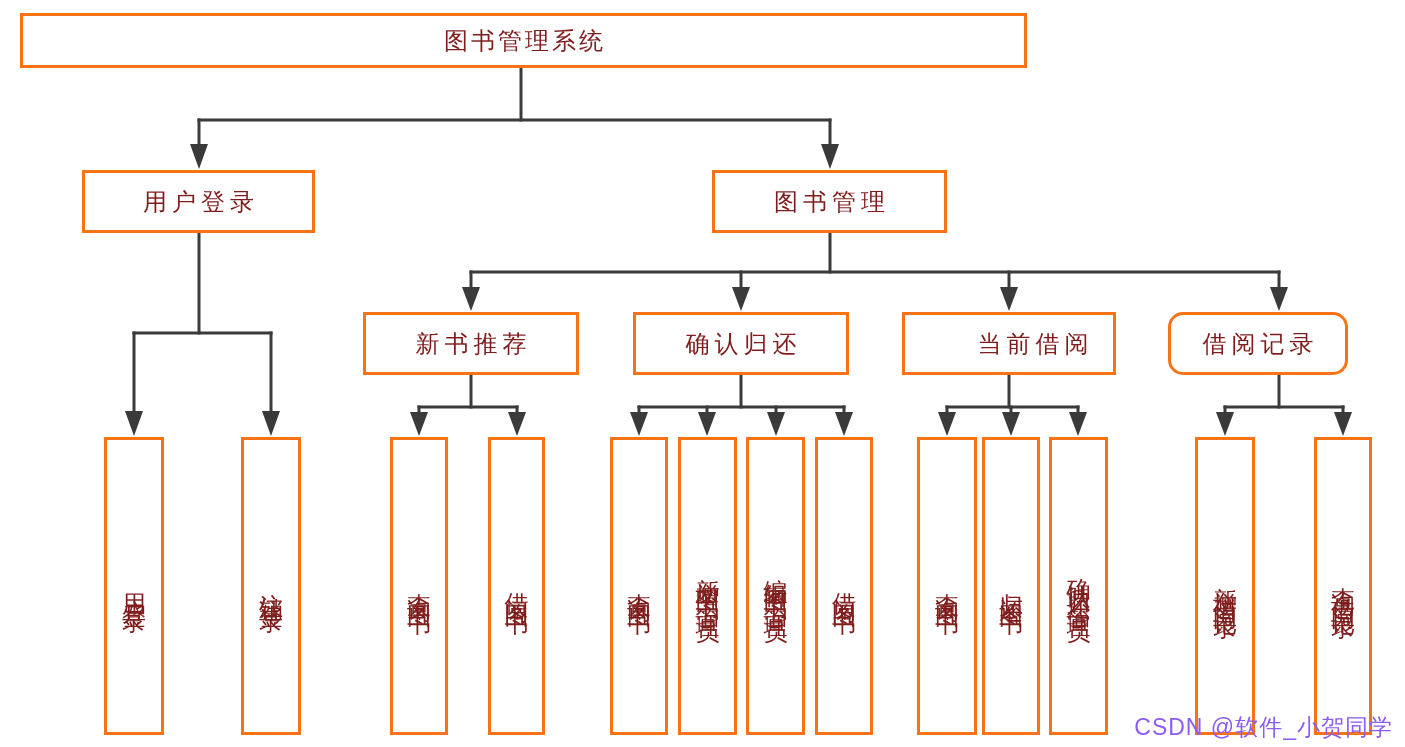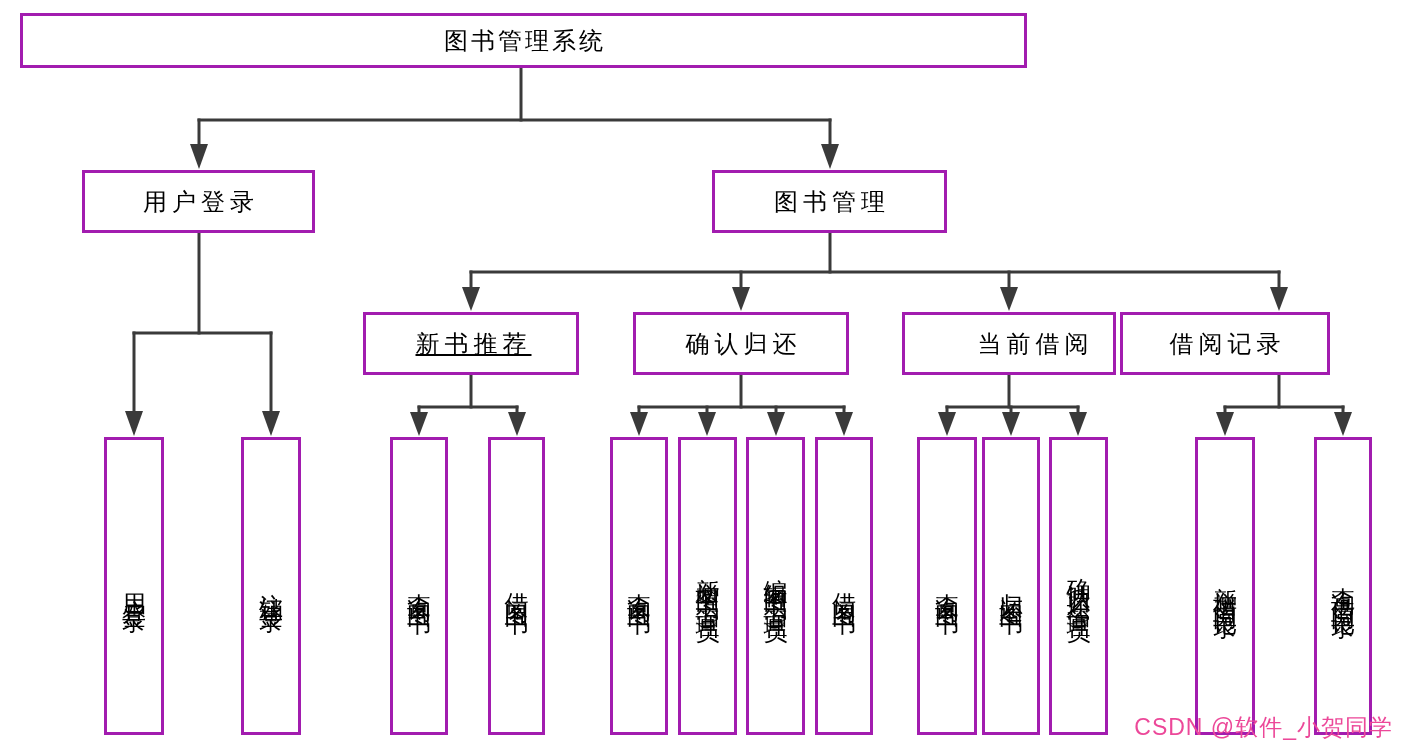--- a/index.html
+++ b/index.html
@@ -19,23 +19,23 @@
   }
   .wires {
     position: absolute;
     left: 0;
     top: 0;
     z-index: 1;
   }
   .node {
     position: absolute;
     box-sizing: border-box;
-    border: 3px solid #a21caf;
+    border: 3px solid #f97316;
     background: #ffffff;
-    color: #000000;
+    color: #7f1d1d;
     display: flex;
     align-items: center;
     justify-content: center;
     font-size: 24px;
     z-index: 2;
   }
   .node.h-label {
     letter-spacing: 5px;
     text-indent: 5px;
     white-space: nowrap;
@@ -47,21 +47,21 @@
   .node.leaf {
     writing-mode: vertical-rl;
     letter-spacing: 6px;
     line-height: 1;
   }
   .watermark {
     position: absolute;
     right: 12px;
     bottom: 4px;
     font-size: 23px;
-    color: #ec4899;
+    color: #8b5cf6;
     letter-spacing: 1px;
     z-index: 10;
     white-space: nowrap;
   }
 </style>
 </head>
 <body>
 
 <div class="stage">
 
@@ -133,24 +133,24 @@
       <polygon points="1216,412 1234,412 1225,436"></polygon>
       <polygon points="1334,412 1352,412 1343,436"></polygon>
     </g>
   </svg>
 
   <div class="node h-label root-label" style="left:20px; top:13px; width:1007px; height:55px;">图书管理系统</div>
 
   <div class="node h-label" style="left:82px; top:170px; width:233px; height:63px;">用户登录</div>
   <div class="node h-label" style="left:712px; top:170px; width:235px; height:63px;">图书管理</div>
 
-  <div class="node h-label" style="left:363px; top:312px; width:216px; height:63px;text-decoration:underline;">新书推荐</div>
+  <div class="node h-label" style="left:363px; top:312px; width:216px; height:63px;">新书推荐</div>
   <div class="node h-label" style="left:633px; top:312px; width:216px; height:63px;">确认归还</div>
   <div class="node h-label" style="left:902px; top:312px; width:214px; height:63px;padding-left:48px;">当前借阅</div>
-  <div class="node h-label" style="left:1120px; top:312px; width:210px; height:63px;">借阅记录</div>
+  <div class="node h-label" style="left:1168px; top:312px; width:180px; height:63px;border-radius:15px;">借阅记录</div>
 
   <div class="node leaf" style="left:104px; top:437px; width:60px; height:298px;">用户登录</div>
   <div class="node leaf" style="left:241px; top:437px; width:60px; height:298px;">注销登录</div>
 
   <div class="node leaf" style="left:390px; top:437px; width:58px; height:298px;">查询图书</div>
   <div class="node leaf" style="left:488px; top:437px; width:57px; height:298px;">借阅图书</div>
 
   <div class="node leaf" style="left:610px; top:437px; width:58px; height:298px;">查询图书</div>
   <div class="node leaf" style="left:678px; top:437px; width:59px; height:298px;">新增图书（管理员）</div>
   <div class="node leaf" style="left:746px; top:437px; width:59px; height:298px;">编辑图书（管理员）</div>

